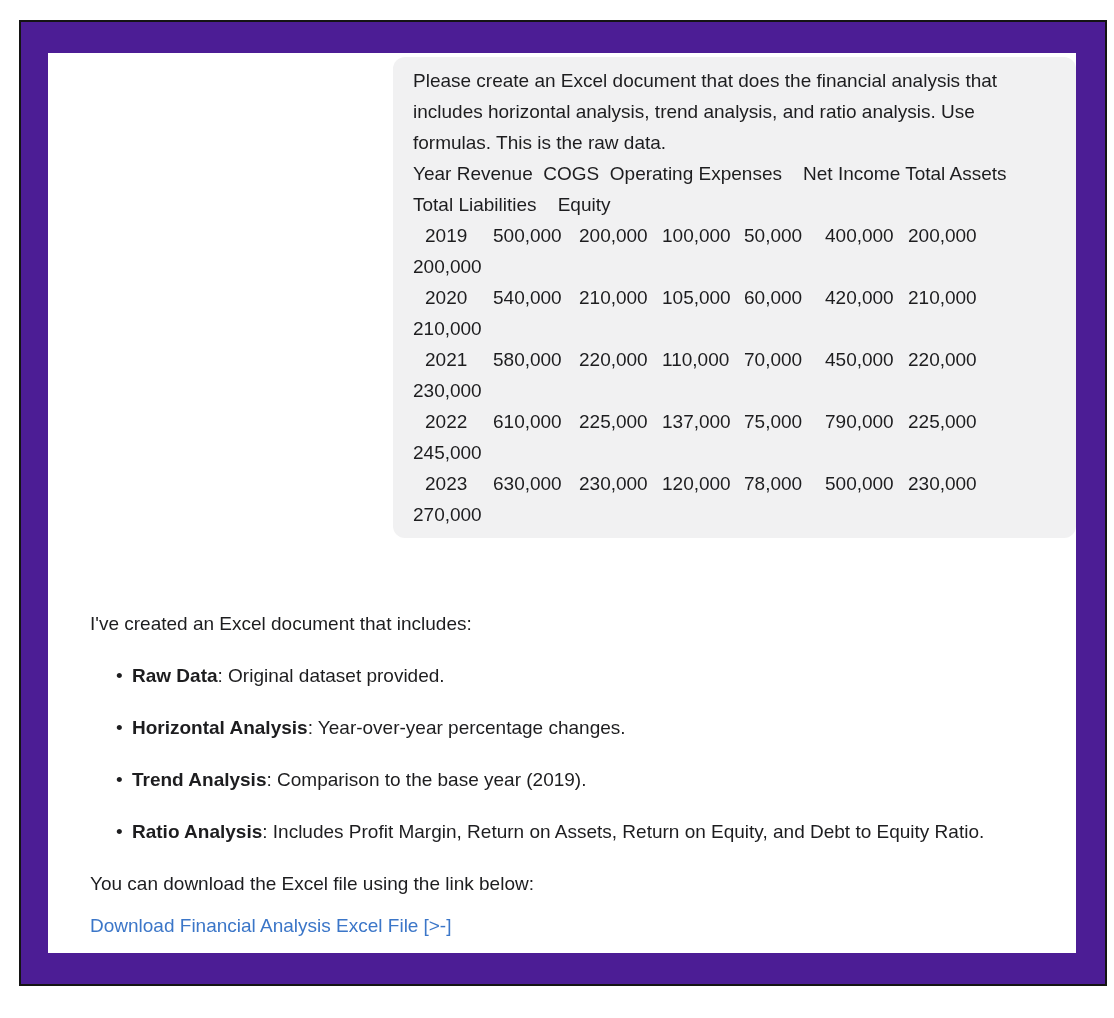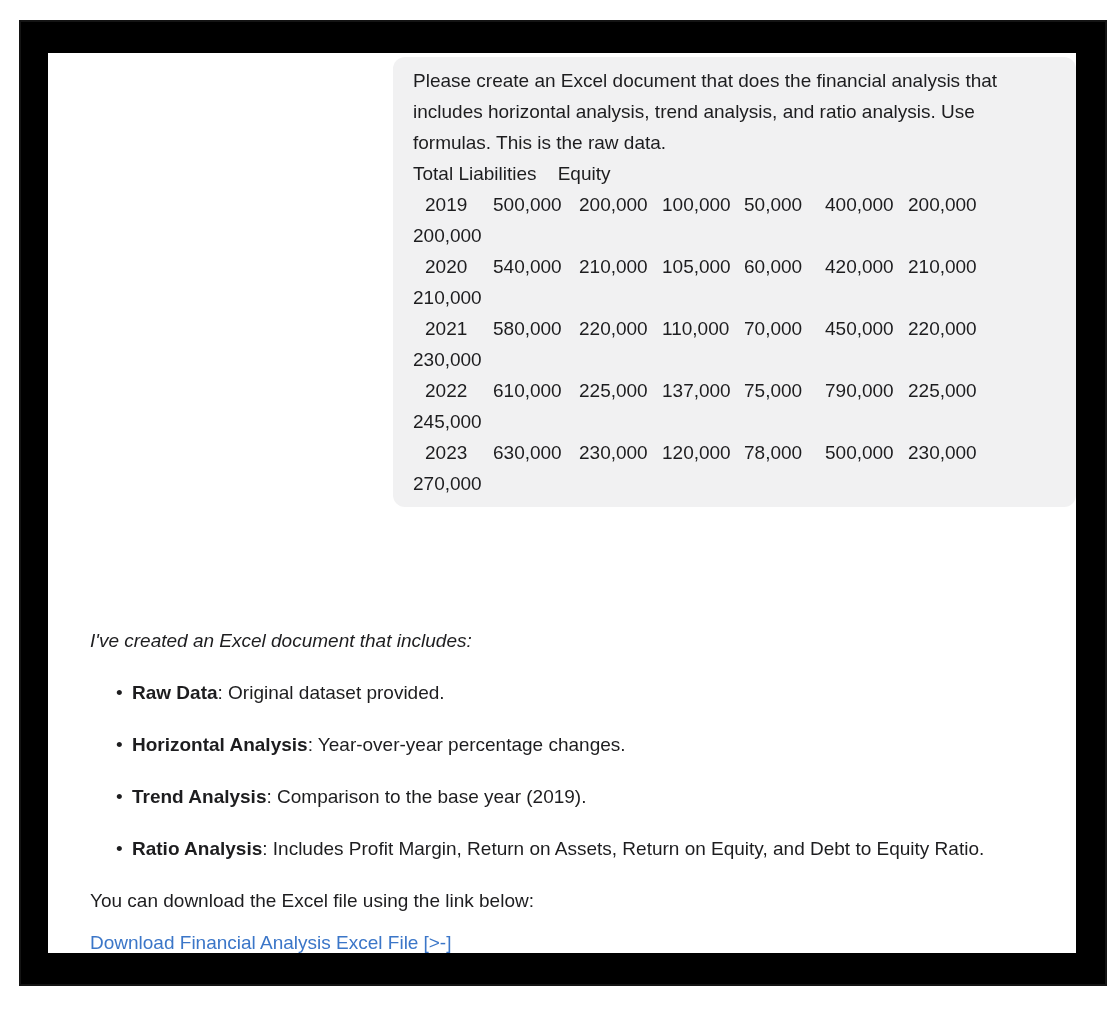--- a/index.html
+++ b/index.html
@@ -20,21 +20,21 @@
     overflow: hidden;
   }
   .frame {
     position: absolute;
     left: 19px;
     top: 20px;
     width: 1088px;
     height: 966px;
     box-sizing: border-box;
     border: 2px solid #141414;
-    background: #000000;
+    background: #4c1d95;
   }
   .panel {
     position: absolute;
     left: 27px;
     top: 31px;
     width: 1028px;
     height: 900px;
     background: #ffffff;
   }
   
@@ -64,21 +64,21 @@
   
   .assistant {
     position: absolute;
     left: 42px;
     top: 558px;
     width: 980px;
     font-size: 19px;
     line-height: 24px;
     color: #1d1d1f;
   }
-  .assistant .intro { margin: 18px 0 28px 0; font-style: italic; }
+  .assistant .intro { margin: 1px 0 28px 0; }
   .assistant ul {
     list-style: none;
     margin: 0;
     padding: 0;
   }
   .assistant li {
     position: relative;
     padding-left: 42px;
     margin-bottom: 28px;
   }
@@ -102,20 +102,21 @@
 <body>
 
 <div class="viewport">
   <div class="frame">
     <div class="panel">
 
       <div class="bubble">
         <div class="line">Please create an Excel document that does the financial analysis that</div>
         <div class="line">includes horizontal analysis, trend analysis, and ratio analysis. Use</div>
         <div class="line">formulas. This is the raw data.</div>
+        <div class="line">Year Revenue  COGS  Operating Expenses    Net Income Total Assets</div>
         <div class="line">Total Liabilities    Equity</div>
 
         <div class="row-line">
           <span class="c0">2019</span>
           <span class="c1">500,000</span>
           <span class="c2">200,000</span>
           <span class="c3">100,000</span>
           <span class="c4">50,000</span>
           <span class="c5">400,000</span>
           <span class="c6">200,000</span>

